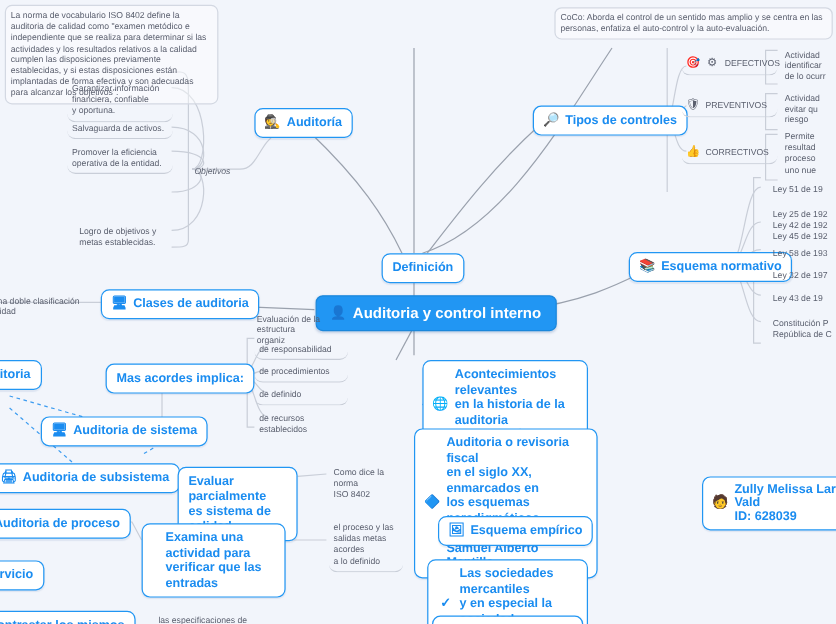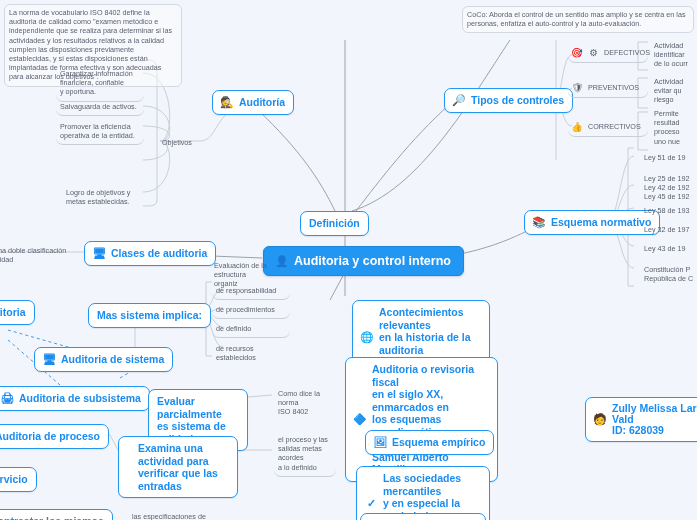--- a/index.html
+++ b/index.html
@@ -200,30 +200,30 @@
   <div class="node n-leaf" style="left:56px; top:99px; width:88px;">
     <span class="lbl">Salvaguarda de activos.</span>
   </div>
   <div class="node n-leaf" style="left:56px; top:119px; width:88px;justify-content:center;">
     <span class="lbl">Promover la eficiencia operativa de la entidad.</span>
   </div>
   <div class="node n-leaf noline" style="left:62px; top:185px; width:84px;">
     <span class="lbl">Logro de objetivos y
 metas establecidas.</span>
   </div>
-  <div class="node n-leaf noline" style="left:158px; top:135px; width:46px;">
+  <div class="node n-leaf noline" style="left:158px; top:135px; width:46px;font-style:italic;">
     <span class="lbl">Objetivos</span>
   </div>
 
   <div class="node n-box" style="left:212px; top:90px;">
     <span class="ico">🕵</span>
     <span class="lbl">Auditoría</span>
   </div>
 
-  <div class="node n-box" style="left:300px; top:211px;">
+  <div class="node n-box" style="left:318px; top:211px;">
     <span class="lbl">Definición</span>
   </div>
 
   <div class="node n-root" style="left:263px; top:246px;">
     <span class="ico">👤</span>
     <span class="lbl">Auditoria y control interno</span>
   </div>
 
   <div class="node n-box" style="left:444px; top:88px;">
     <span class="ico">🔎</span>
@@ -296,21 +296,21 @@
   <div class="node n-leaf noline" style="left:-6px; top:243px; width:78px;">
     <span class="lbl">na doble clasificación
 lidad</span>
   </div>
   <div class="node n-leaf noline" style="left:210px; top:258px; width:62px;">
     <span class="lbl">Evaluación de la
 estructura organiz</span>
   </div>
 
   <div class="node n-box" style="left:88px; top:303px;">
-    <span class="lbl">Mas sistema implica:</span>
+    <span class="lbl">Mas acordes implica:</span>
   </div>
 
   <div class="node n-leaf" style="left:212px; top:283px; width:78px;">
     <span class="lbl">de responsabilidad</span>
   </div>
   <div class="node n-leaf" style="left:212px; top:302px; width:78px;">
     <span class="lbl">de procedimientos</span>
   </div>
   <div class="node n-leaf" style="left:212px; top:321px; width:78px;">
     <span class="lbl">de definido</span>

